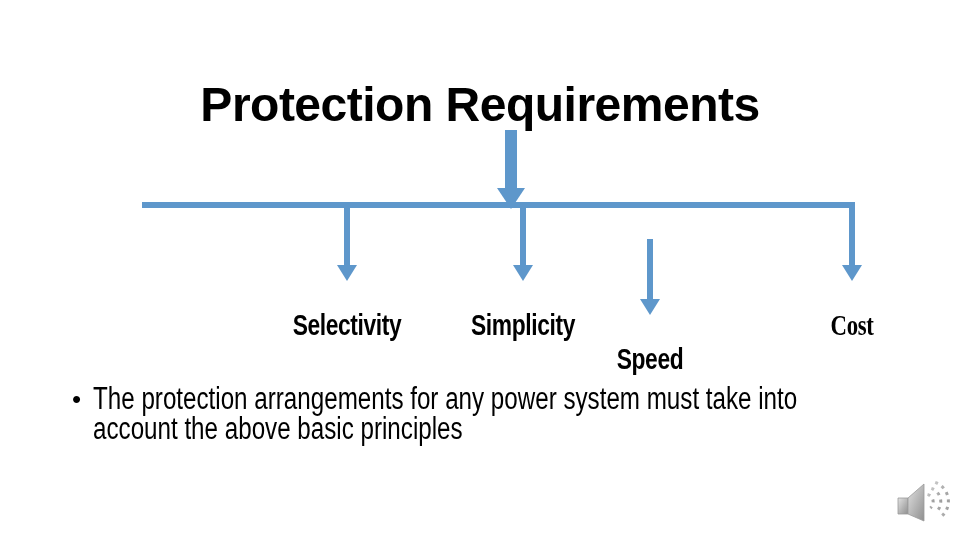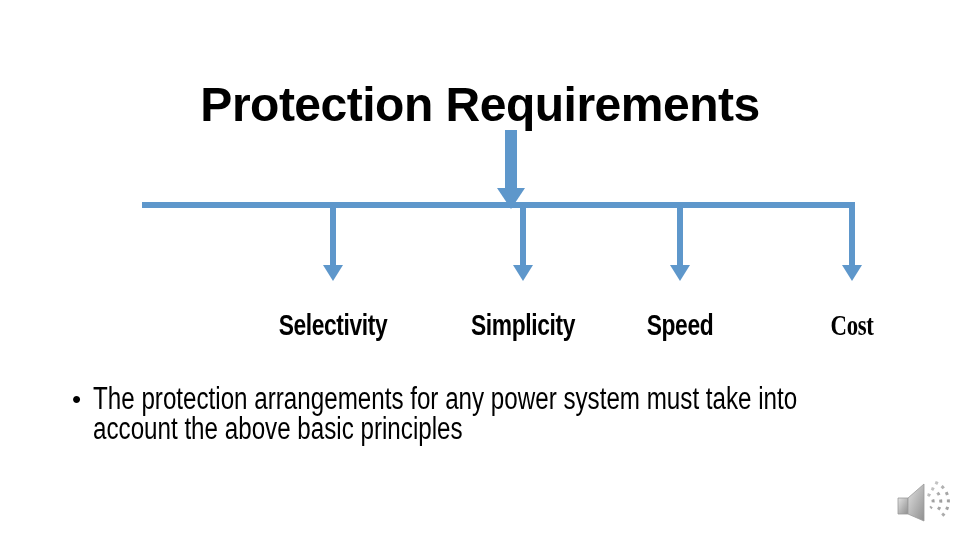--- a/index.html
+++ b/index.html
@@ -26,23 +26,23 @@
     position:absolute;left:497px;top:188px;width:0;height:0;
     border-left:14px solid transparent;border-right:14px solid transparent;
     border-top:21px solid var(--arrow-blue,#5E97CB);
   }
   .hline{
     position:absolute;left:142px;top:202px;width:713px;height:6px;
     background:var(--arrow-blue,#5E97CB);
   }
   .branch{position:absolute;top:202px;width:180px;height:160px;}
   .branch.b1{left:55px;}
-  .branch.b2{left:243px;}
+  .branch.b2{left:257px;}
   .branch.b3{left:433px;}
-  .branch.b4{left:590px;}
+  .branch.b4{left:560px;margin-top:34px;}
   .branch.b5{left:762px;font-family:Liberation Serif, serif;}
   .branch .shaft{
     position:absolute;left:87px;top:3px;width:6px;height:62px;
     background:var(--arrow-blue,#5E97CB);
   }
   .branch .head{
     position:absolute;left:80px;top:63px;width:0;height:0;
     border-left:10px solid transparent;border-right:10px solid transparent;
     border-top:16px solid var(--arrow-blue,#5E97CB);
   }

